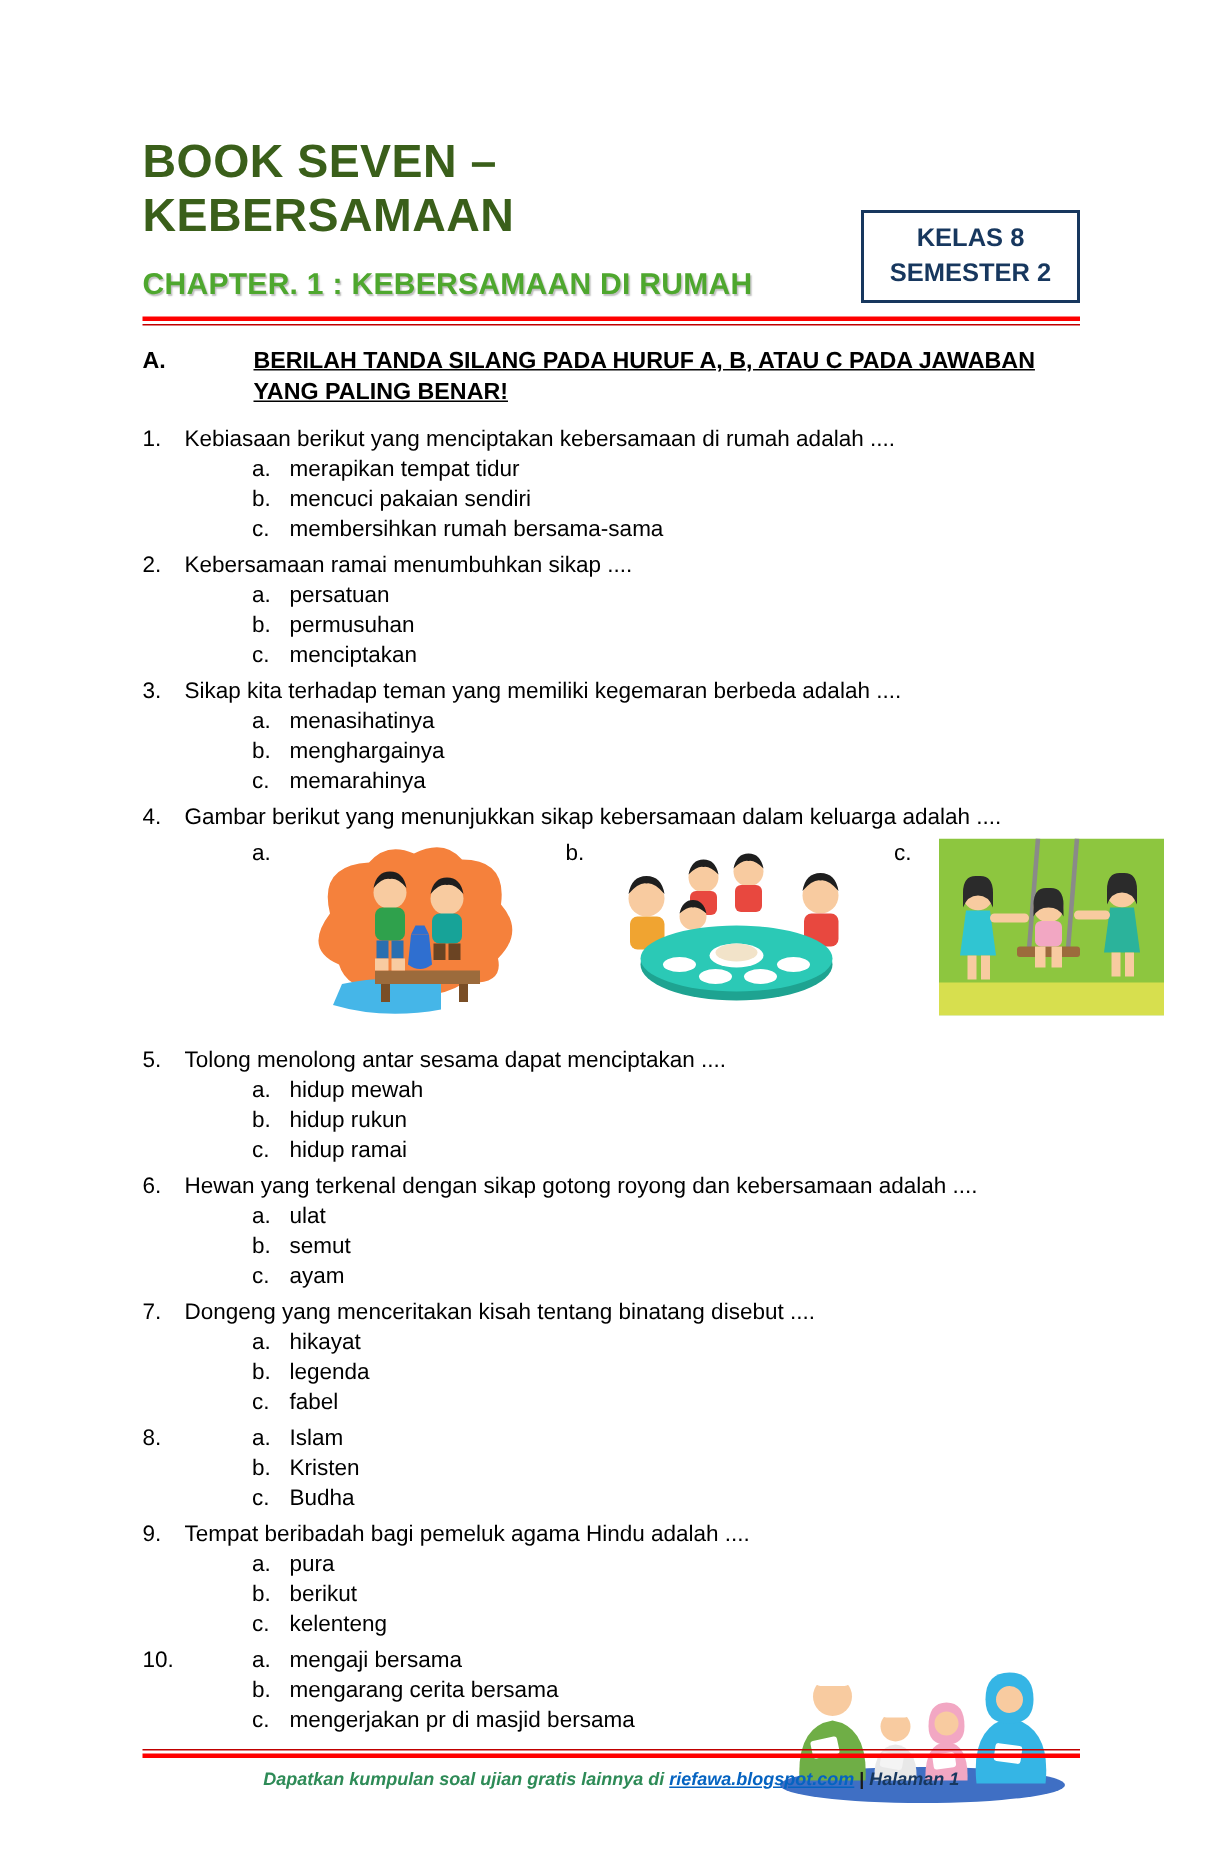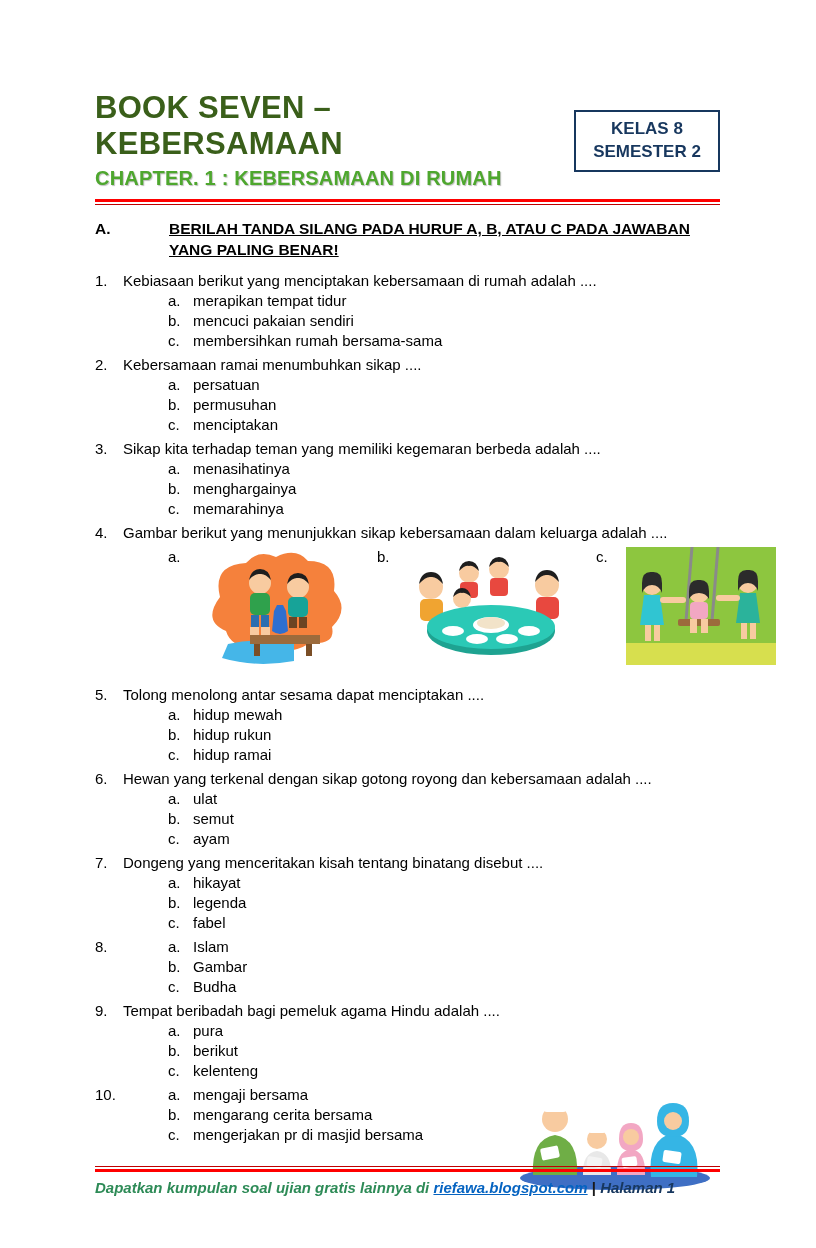--- a/index.html
+++ b/index.html
@@ -2,43 +2,43 @@
 <html style="--title-green: #3A5F1A; --chapter-green: #4EA72E; --badge-navy: #17375E; --rule-red: #FF0000; --rule-dark: #C00000; --link-blue: #0563C1; --footer-green: #2E8B57;"><head>
 <meta charset="utf-8">
 <style>
   *{margin:0;padding:0;box-sizing:border-box;}
   html,body{background:#ffffff;}
   body{
     width:816px;height:1248px;position:relative;overflow:hidden;
     font-family:"Liberation Sans", sans-serif;color:#000;
   }
   .page{position:absolute;inset:0;padding:90px 96px 0 95px;}
-  .header{display:flex;justify-content:space-between;align-items:center;}
+  .header{display:flex;justify-content:space-between;align-items:flex-end;}
   .title{font-size:31px;font-weight:bold;color:var(--title-green,#3A5F1A);letter-spacing:.3px;}
-  .chapter{font-size:20px;font-weight:bold;color:var(--chapter-green,#4EA72E);margin-top:5px;text-shadow:1px 1px 1px rgba(70,70,70,.35);letter-spacing:.2px;}
+  .chapter{font-size:20px;font-weight:bold;color:var(--chapter-green,#4EA72E);margin-top:17px;text-shadow:1px 1px 1px rgba(70,70,70,.35);letter-spacing:.2px;}
   .badge{border:2px solid var(--badge-navy,#17375E);color:var(--badge-navy,#17375E);font-weight:bold;font-size:17px;text-align:center;padding:6px 14px;line-height:1.35;margin-top:2px;min-width:146px;}
   .rule{margin-top:9px;height:6px;border-top:3px solid var(--rule-red,#FF0000);border-bottom:1px solid var(--rule-dark,#C00000);}
   .section-head{display:flex;margin-top:13px;font-weight:bold;font-size:15.5px;line-height:21px;}
   .section-label{width:28px;flex:none;}
   .section-text{max-width:578px;text-decoration:underline;margin-left:46px;}
   .questions{margin-top:11px;}
   .question{position:relative;margin-bottom:4px;font-size:15px;line-height:20px;}
   .q-row{display:flex;}
   .q-num{width:28px;flex:none;}
   .q-body{flex:1;min-width:0;}
   .options{margin-left:45px;}
   .option{display:flex;}
   .opt-letter{width:25px;flex:none;}
   .img-options{display:flex;gap:24px;margin:4px 0 12px 45px;align-items:flex-start;}
   .img-option{display:flex;align-items:flex-start;gap:5px;}
   .pic svg{display:block;}
   .side-pic{position:absolute;right:8px;top:-8px;}
   .footer{position:absolute;left:95px;right:96px;top:1166px;}
   .footer-rule{height:6px;border-top:1px solid var(--rule-dark,#C00000);border-bottom:3px solid var(--rule-red,#FF0000);}
-  .footer-text{margin-top:7px;text-align:left;font-style:italic;font-size:15px;}
+  .footer-text{margin-top:7px;text-align:center;font-style:italic;font-size:12px;}
   .f-prefix{color:var(--footer-green,#2E8B57);font-weight:bold;}
   .f-link{color:var(--link-blue,#0563C1);text-decoration:underline;font-weight:bold;cursor:pointer;}
   .f-sep{color:#1a1a1a;font-weight:bold;font-style:normal;}
   .f-page{color:var(--badge-navy,#17375E);font-weight:bold;font-style:italic;}
 </style>
 </head>
 <body>
 
 <div class="page">
 
@@ -291,21 +291,21 @@
         <div class="q-row">
           <span class="q-num">8.</span>
           <div class="q-body">
             <div class="options">
               <div class="option">
                 <span class="opt-letter">a.</span>
                 <span class="opt-text">Islam</span>
               </div>
               <div class="option">
                 <span class="opt-letter">b.</span>
-                <span class="opt-text">Gambar</span>
+                <span class="opt-text">Kristen</span>
               </div>
               <div class="option">
                 <span class="opt-letter">c.</span>
                 <span class="opt-text">Budha</span>
               </div>
             </div>
           </div>
         </div>
       </div>
       <div class="question">

